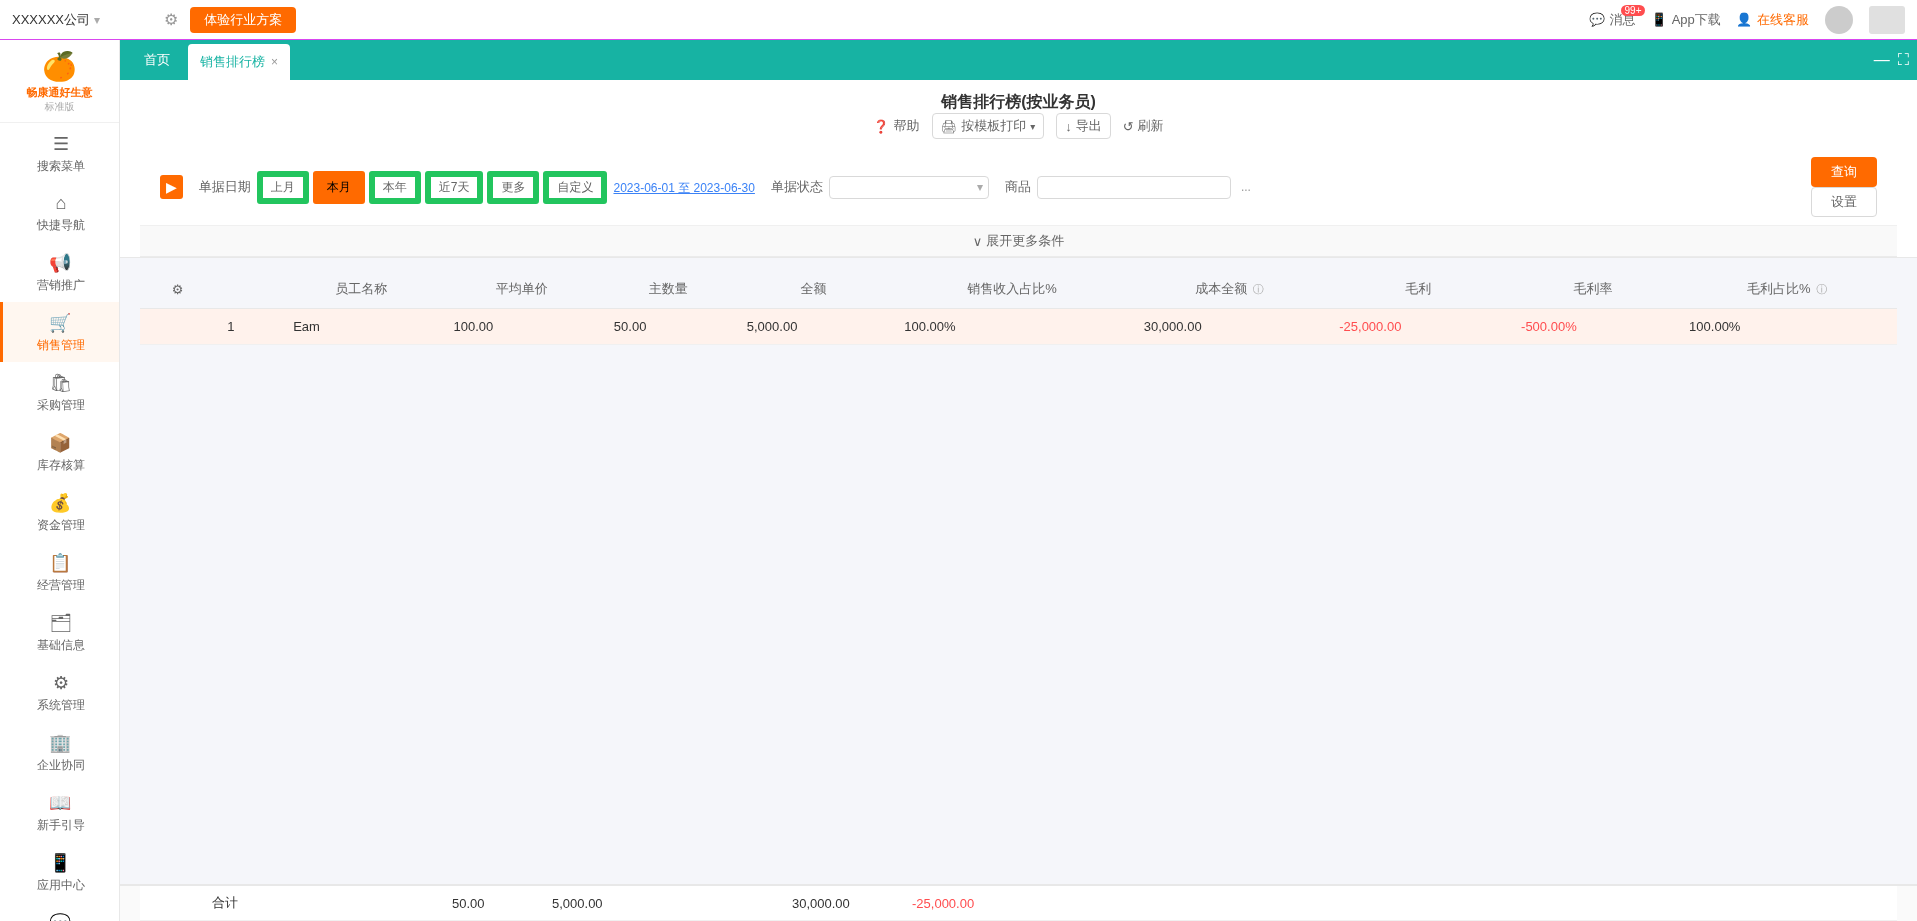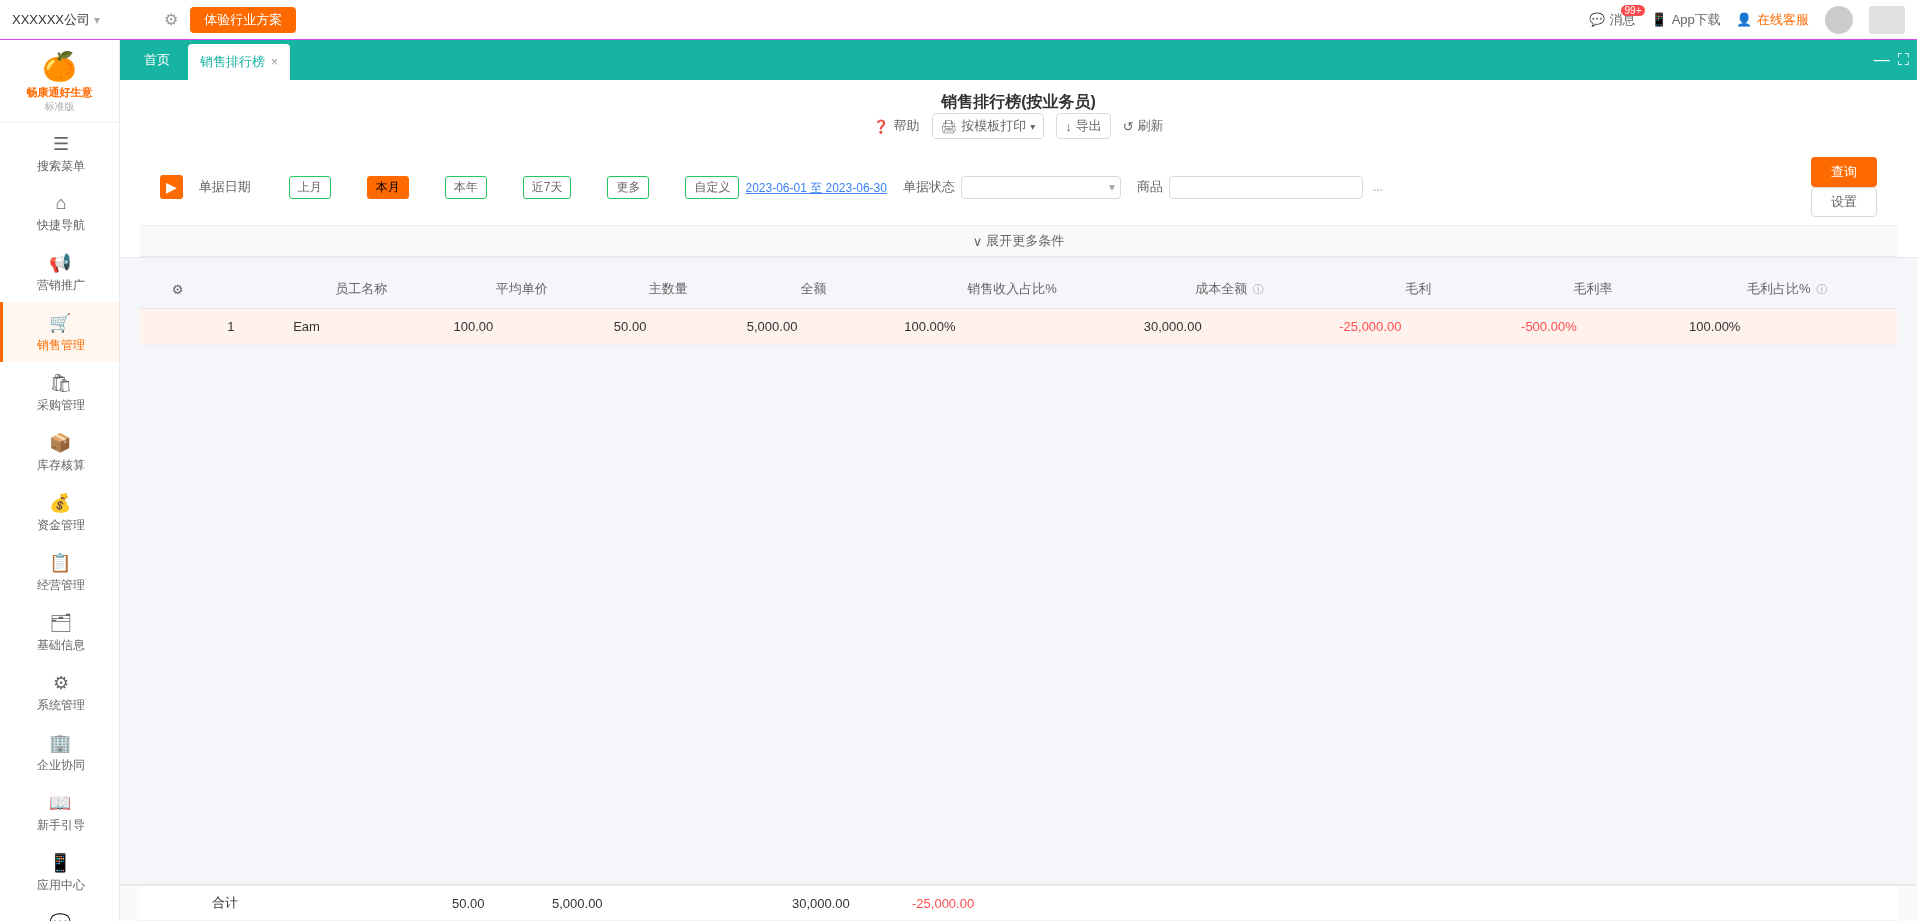--- a/index.html
+++ b/index.html
@@ -180,21 +180,21 @@
       align-items: center;
       gap: 16px;
       padding: 8px 20px;
       background: #fff;
       flex-wrap: wrap;
       border-bottom: 1px solid #f0f0f0;
     }
     .filter-group { display: flex; align-items: center; gap: 6px; }
     .filter-label { color: #666; font-size: 13px; white-space: nowrap; }
     .date-btns { display: flex; gap: 4px; }
-    .date-btn { padding: 2px 8px; border: 1px solid #22c55e; border-radius: 3px; background: #fff; cursor: pointer; font-size: 12px; color: #666; margin-left: 32px; }
+    .date-btn { padding: 2px 8px; border: 6px solid #22c55e; border-radius: 3px; background: #fff; cursor: pointer; font-size: 12px; color: #666; }
     .date-btn.active { background: #ff6a00; color: #000000; border-color: #ff6a00; }
     .date-range { font-size: 12px; color: #3b82f6; margin-top: 2px; text-decoration: underline; }
     .filter-select {
       border: 1px solid #d9d9d9;
       border-radius: 4px;
       padding: 3px 24px 3px 8px;
       font-size: 13px;
       color: #333;
       background: #fff;
       appearance: none;

